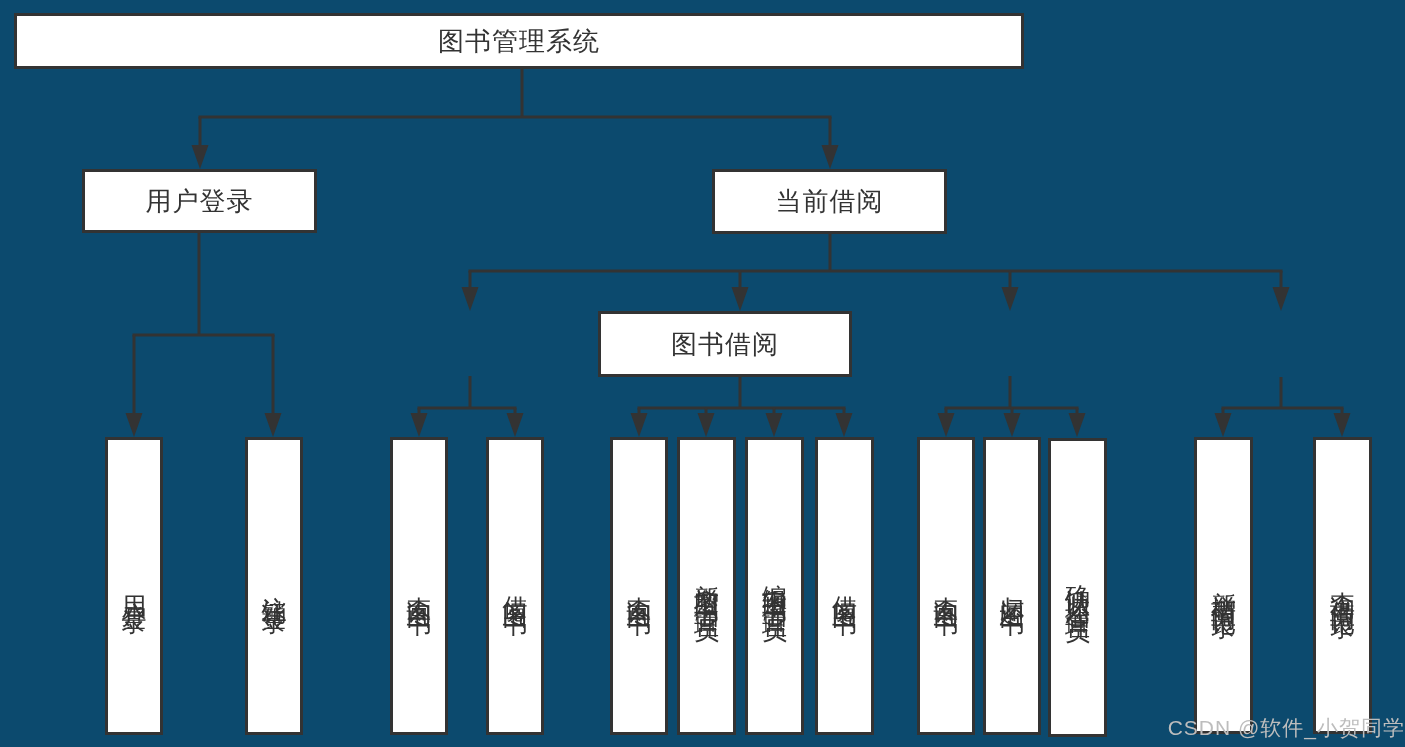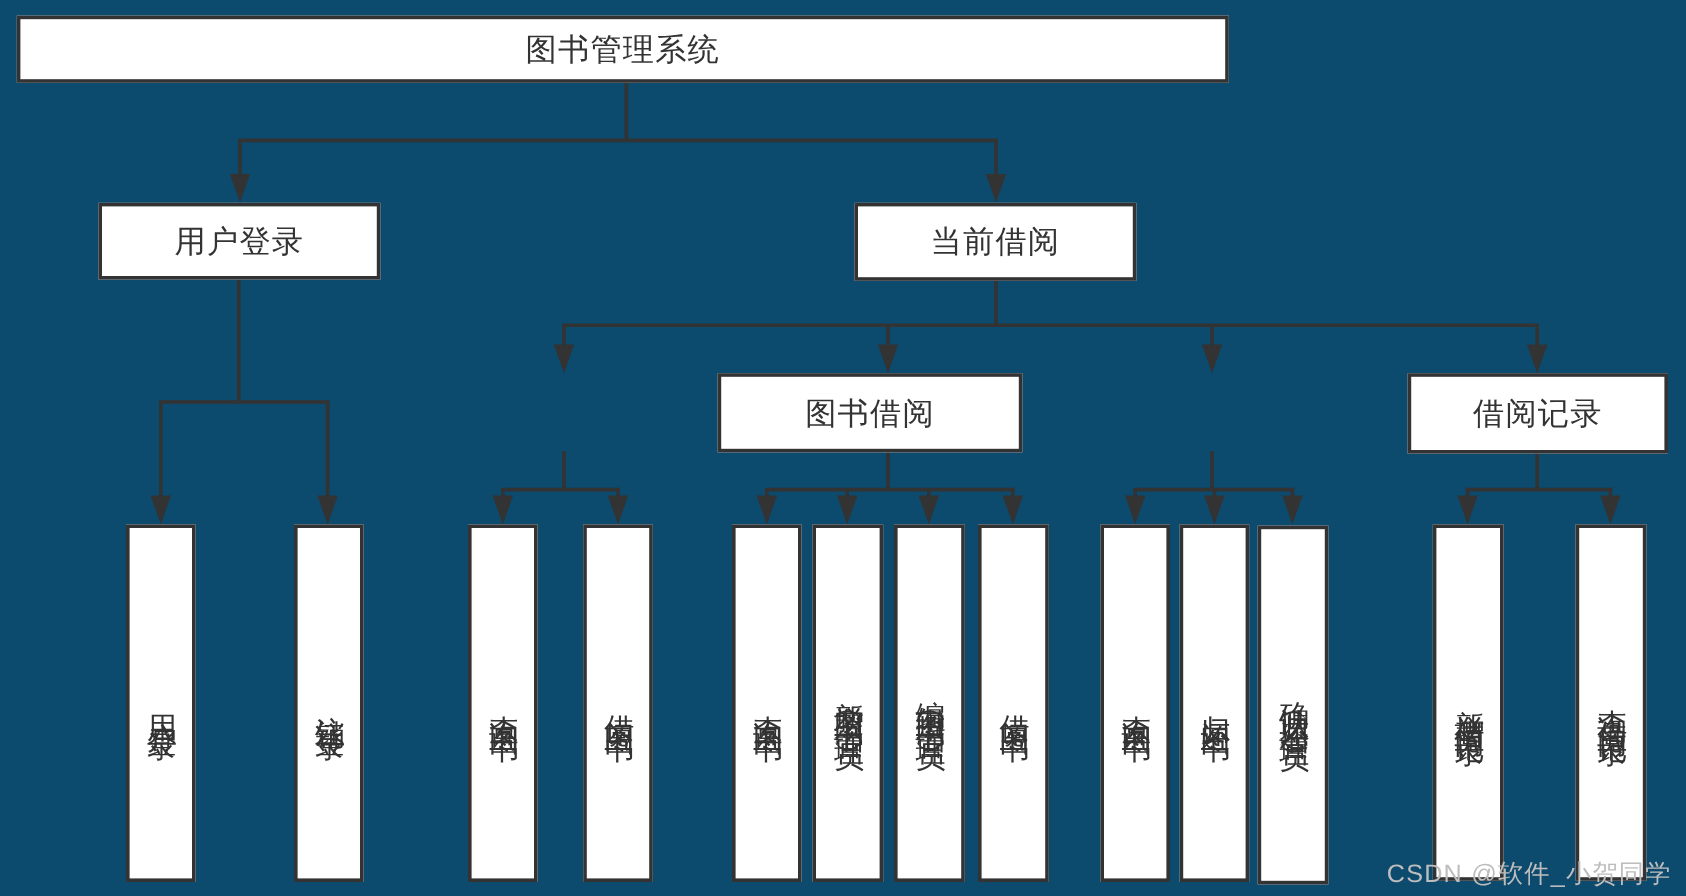--- a/index.html
+++ b/index.html
@@ -28,21 +28,21 @@
   .leaf .vtext {
     writing-mode: vertical-lr;
     text-orientation: mixed;
     font-size: 25px;
     letter-spacing: 5px;
     line-height: 1;
     color: #333333;
   }
   .watermark {
     position: absolute;
-    right: 12px;
+    right: 0;
     top: 714px;
     font-size: 21px;
     color: #bdbdbd;
     letter-spacing: 1px;
     white-space: nowrap;
     z-index: 5;
   }
 </style>
 </head>
 <body>
@@ -122,23 +122,20 @@
   <div class="node hbox" style="left:82px; top:169px; width:235px; height:64px;">
     <span>用户登录</span>
   </div>
   <div class="node hbox" style="left:712px; top:169px; width:235px; height:65px;">
     <span>当前借阅</span>
   </div>
 
   <div class="node hbox" style="left:598px; top:311px; width:254px; height:66px;">
     <span>图书借阅</span>
   </div>
-  <div class="node hbox" style="left:1173px; top:311px; width:217px; height:67px;">
-    <span>借阅记录</span>
-  </div>
 
   <div class="node leaf" style="left:105px; top:437px; width:58px; height:298px;">
     <span class="vtext">用户登录</span>
   </div>
   <div class="node leaf" style="left:245px; top:437px; width:58px; height:298px;">
     <span class="vtext">注销登录</span>
   </div>
 
   <div class="node leaf" style="left:390px; top:437px; width:58px; height:298px;">
     <span class="vtext">查询图书</span>

